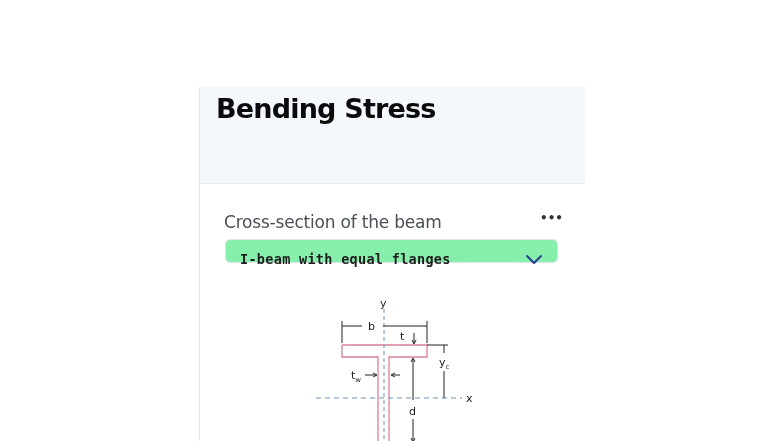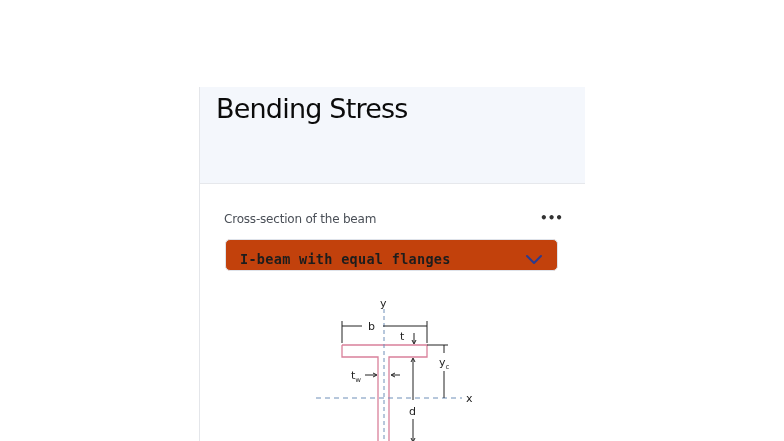--- a/index.html
+++ b/index.html
@@ -1,22 +1,22 @@
 <!DOCTYPE html>
 <html><head>
 <meta charset="utf-8">
 <style>
   html, body { margin:0; padding:0; background:#ffffff; }
   body { width:784px; height:441px; position:relative; overflow:hidden; font-family:"DejaVu Sans", sans-serif; }
   .panel { position:absolute; left:199px; top:87px; width:385px; height:360px; background:#ffffff; border-left:1px solid #e4e6ea; }
   .header { position:absolute; left:0; top:0; width:385px; height:96px; background:#f4f7fc; border-bottom:1px solid #e6e8ec; }
-  .title { position:absolute; left:16px; top:3px; margin:0; font-family:"DejaVu Sans", sans-serif; font-weight:normal; font-size:27px; line-height:37px; color:#0b0b0b; letter-spacing:-0.8px; }
-  .field-label { position:absolute; left:24px; top:125px; font-size:12px; color:#4a4f57; letter-spacing:-0.2px; }
+  .title { position:absolute; left:16px; top:3px; margin:0; font-family:"DejaVu Sans", sans-serif; font-weight:bold; font-size:27px; line-height:37px; color:#0b0b0b; letter-spacing:-0.8px; }
+  .field-label { position:absolute; left:24px; top:125px; font-size:17px; color:#4a4f57; letter-spacing:-0.2px; }
   .more { position:absolute; left:340px; top:124px; width:18px; height:18px; font-size:12px; color:#333; text-align:center; line-height:14px; font-weight:bold; cursor:pointer; }
-  .select { position:absolute; left:25px; top:152px; width:333px; height:32px; background:#c2410c; border:1px solid #dfe3ea; border-radius:5px; box-sizing:border-box; cursor:pointer; }
+  .select { position:absolute; left:25px; top:152px; width:333px; height:24px; background:#86efac; border:1px solid #dfe3ea; border-radius:5px; box-sizing:border-box; cursor:pointer; }
   .select-value { position:absolute; left:14px; top:11px; font-family:"DejaVu Sans Mono", monospace; font-weight:bold; font-size:13.5px; color:#1d1d1d; letter-spacing:0.3px; }
   .chevron { position:absolute; right:14px; top:12px; width:18px; height:14px; }
   .diagram { position:absolute; left:110px; top:208px; width:170px; height:160px; }
 </style>
 </head>
 <body>
 
 <div class="panel">
   <div class="header">
     <h1 class="title">

